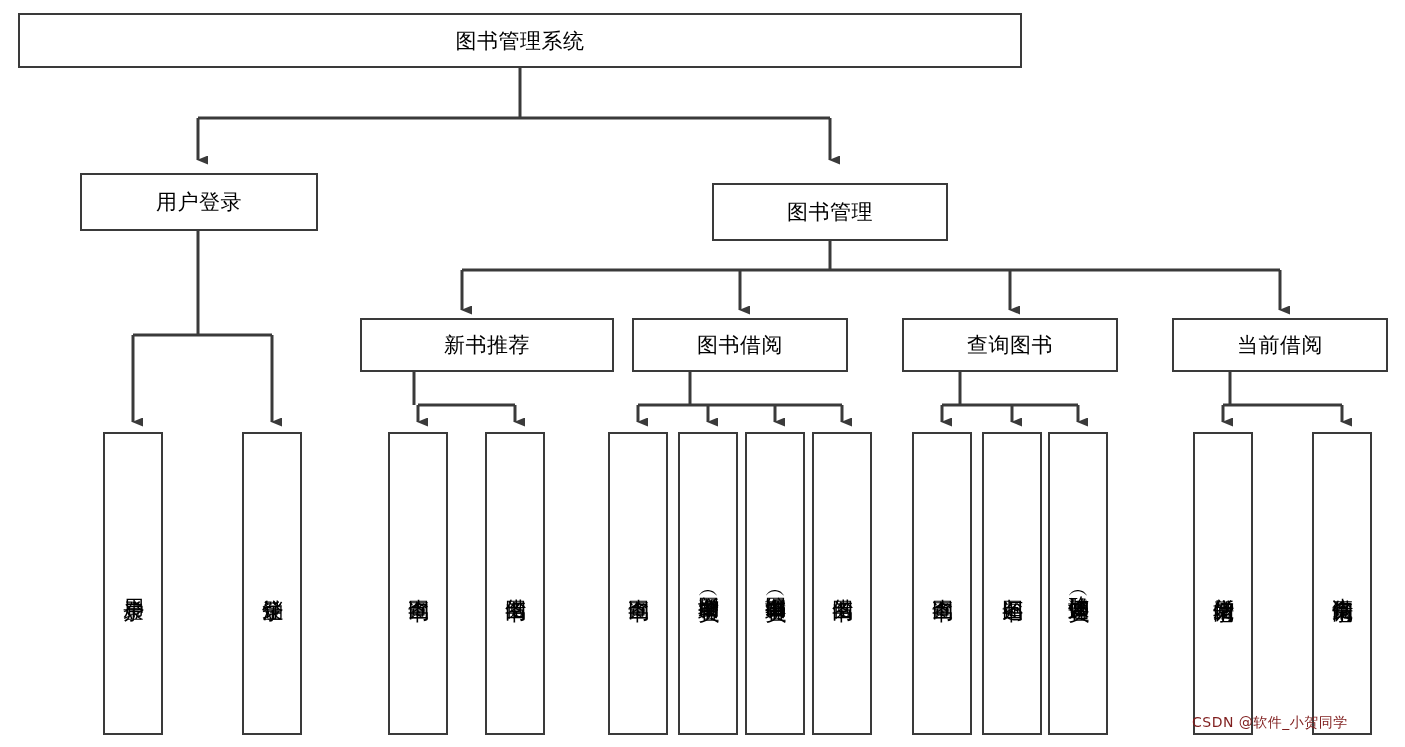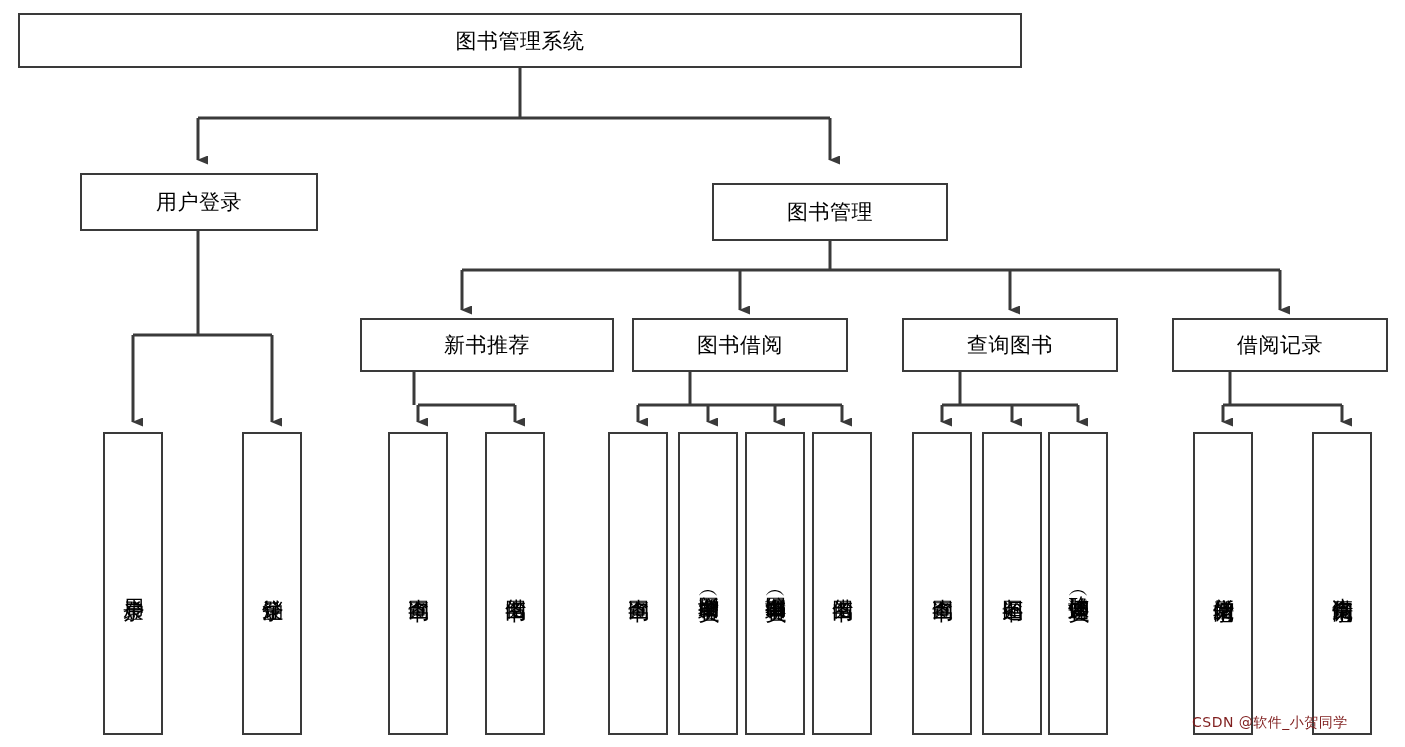--- a/index.html
+++ b/index.html
@@ -123,21 +123,21 @@
   <div class="node horiz" style="left:80px; top:173px; width:238px; height:58px;">用户登录</div>
 
   <div class="node horiz" style="left:712px; top:183px; width:236px; height:58px;">图书管理</div>
 
   <div class="node horiz" style="left:360px; top:318px; width:254px; height:54px;">新书推荐</div>
 
   <div class="node horiz" style="left:632px; top:318px; width:216px; height:54px;">图书借阅</div>
 
   <div class="node horiz" style="left:902px; top:318px; width:216px; height:54px;">查询图书</div>
 
-  <div class="node horiz" style="left:1172px; top:318px; width:216px; height:54px;">借阅记录</div>
+  <div class="node horiz" style="left:1172px; top:318px; width:216px; height:54px;">当前借阅</div>
 
   <div class="node vert" style="left:103px; top:432px; width:60px; height:303px;">
     <span class="vtext">用户登录</span>
   </div>
 
   <div class="node vert" style="left:242px; top:432px; width:60px; height:303px;">
     <span class="vtext">注销登录</span>
   </div>
 
   <div class="node vert" style="left:388px; top:432px; width:60px; height:303px;">

